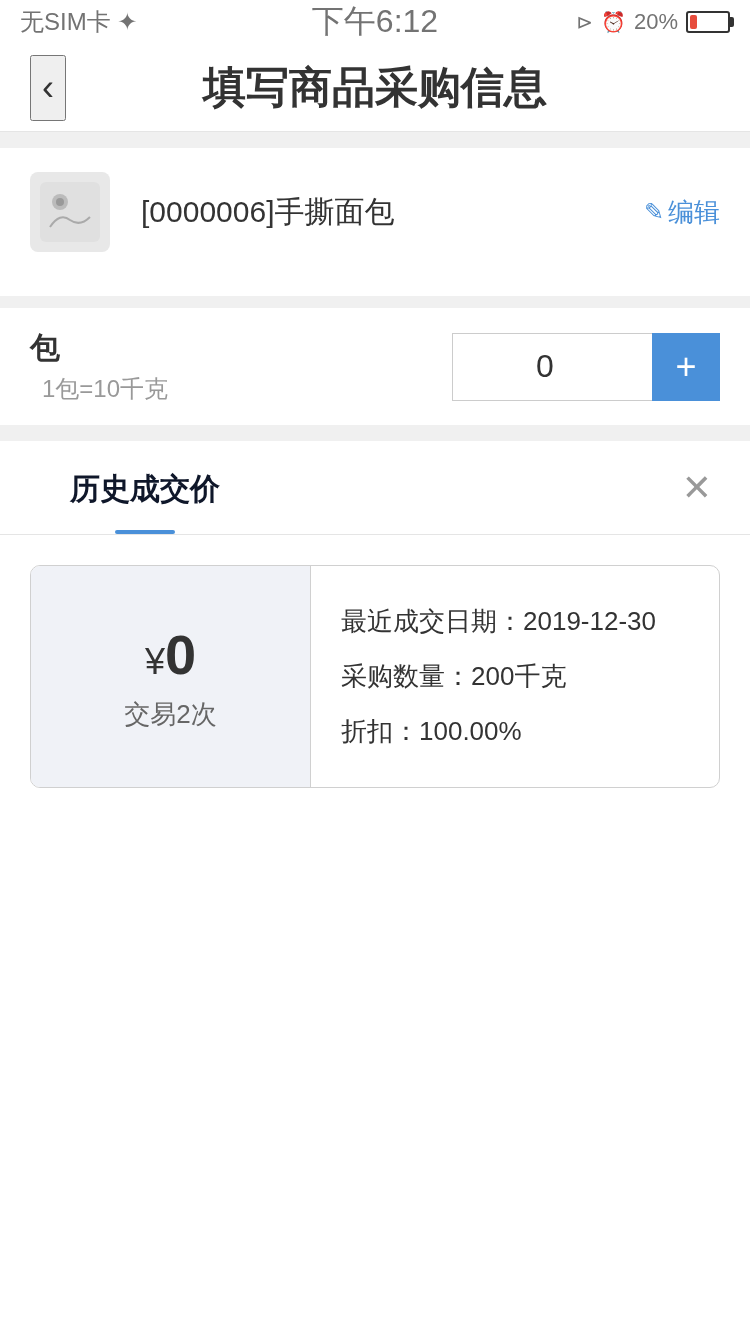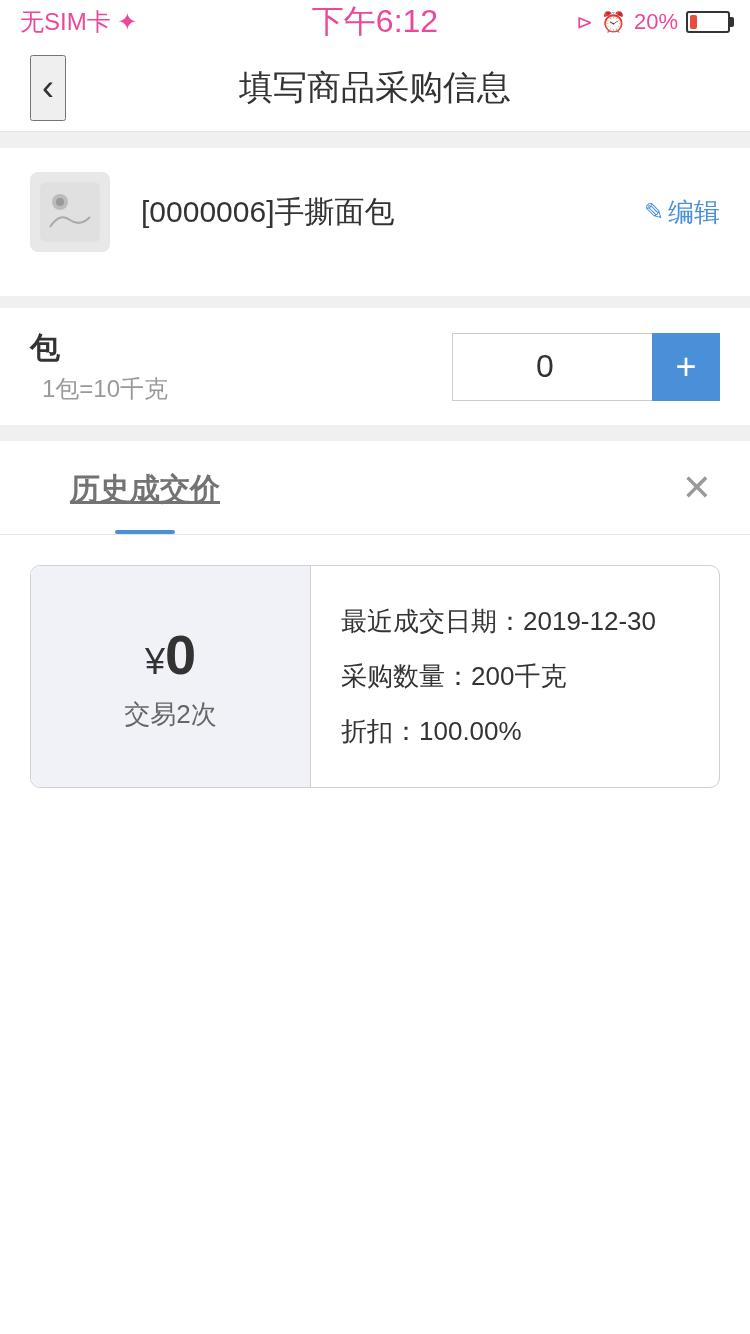--- a/index.html
+++ b/index.html
@@ -16,21 +16,21 @@
     
     .status-bar {
       width: 100%;
       height: 44px;
       background: #fff;
       display: flex;
       align-items: center;
       justify-content: space-between;
       padding: 0 20px;
       font-size: 24px;
-      color: #ec4899;
+      color: #737373;
     }
     .status-left {
       display: flex;
       align-items: center;
       gap: 8px;
     }
     .status-center {
       font-size: 32px;
       font-weight: 400;
       position: absolute;
@@ -85,22 +85,22 @@
     .back-button {
       font-size: 36px;
       color: #333;
       cursor: pointer;
       padding: 10px;
     }
     .nav-title {
       position: absolute;
       left: 50%;
       transform: translateX(-50%);
-      font-size: 34px;
-      font-weight: 400;
+      font-size: 43px;
+      font-weight: 700;
       color: #333;
     }
 
     
     .product-section {
       background: #fff;
       padding: 24px 30px;
       margin-top: 16px;
     }
     .product-header {
@@ -260,23 +260,22 @@
       position: relative;
     }
     .tab-item {
       padding: 28px 40px 24px;
       font-size: 30px;
       color: #666;
       cursor: pointer;
       position: relative;
     }
     .tab-item.active {
-      color: #737373;
+      color: #0f172a;
       font-weight: 600;
-      text-decoration: underline;
     }
     .tab-item.active::after {
       content: '';
       position: absolute;
       bottom: 0;
       left: 50%;
       transform: translateX(-50%);
       width: 60px;
       height: 4px;
       background: #4a90d9;

